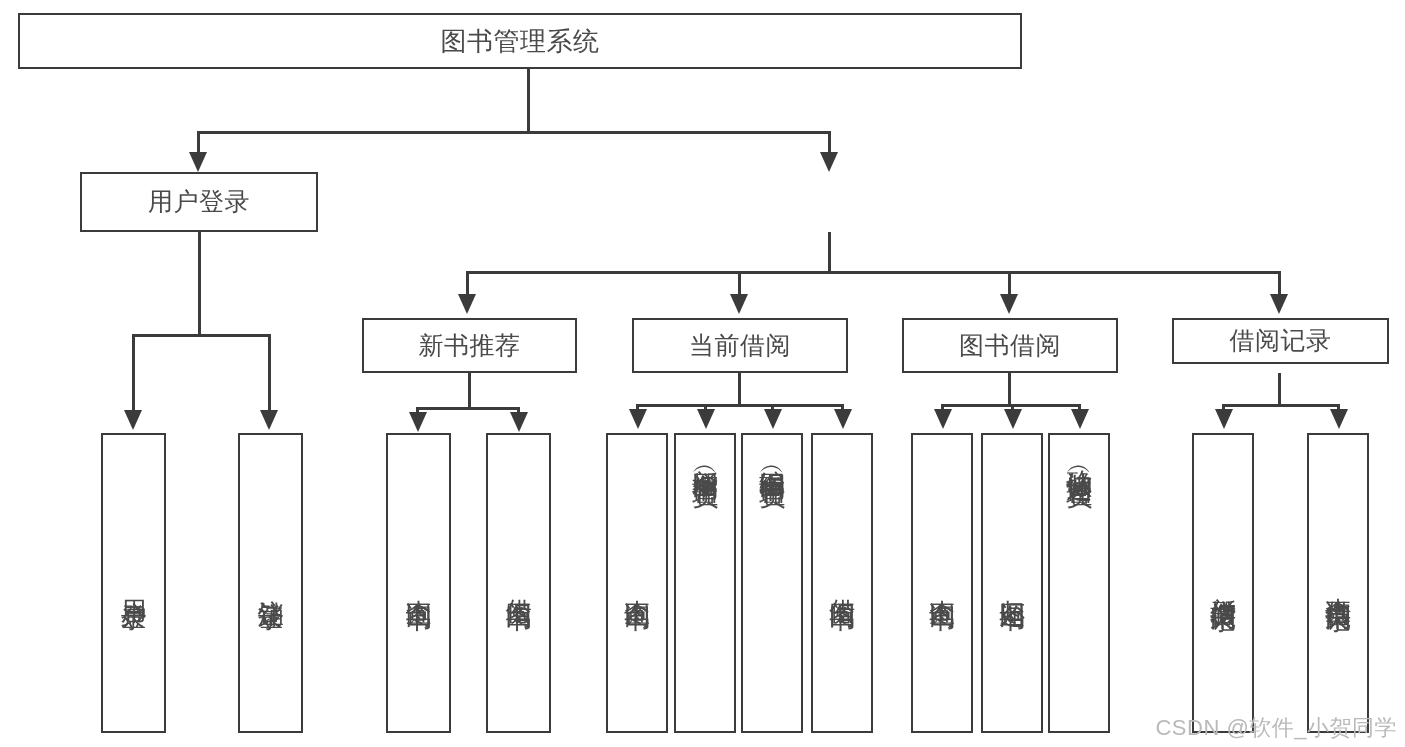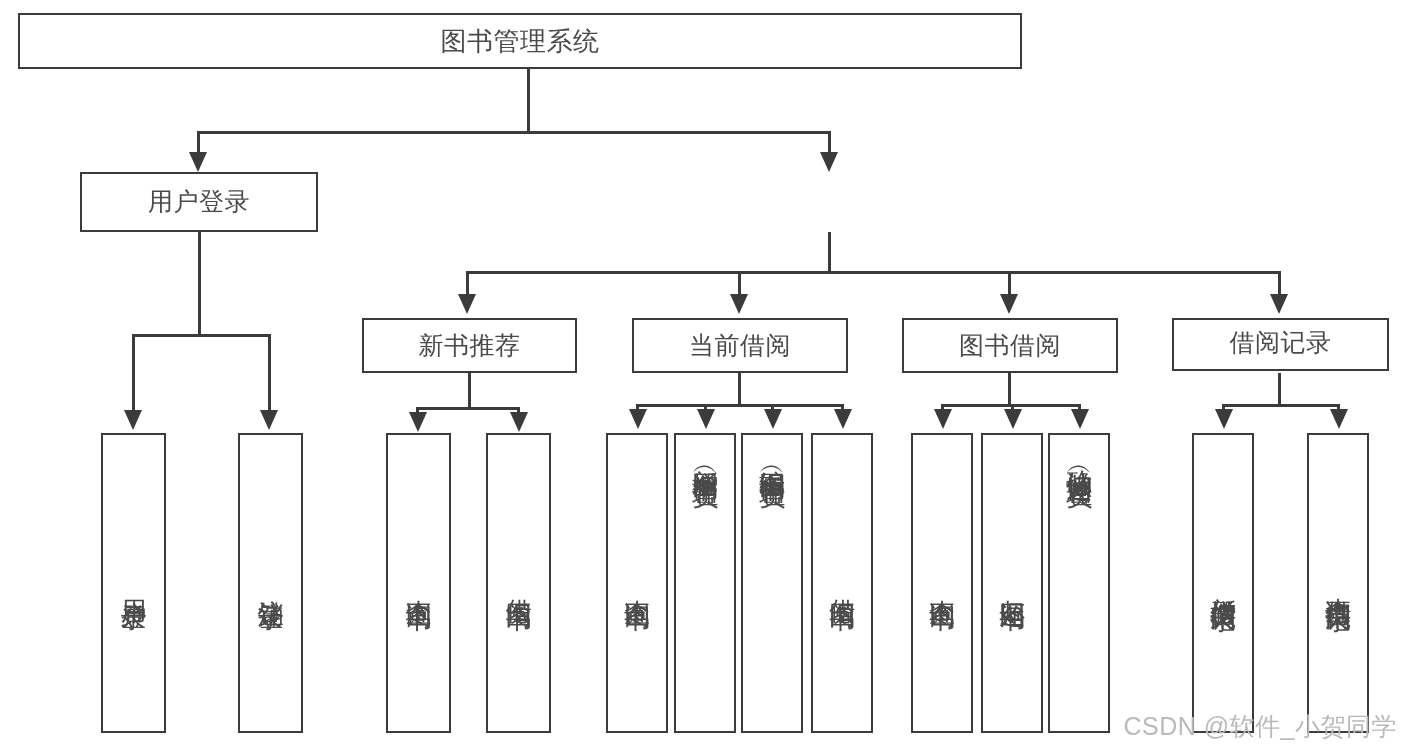--- a/index.html
+++ b/index.html
@@ -78,21 +78,21 @@
     border-left: 9px solid transparent;
     border-right: 9px solid transparent;
     border-top: 20px solid #3b3b3b;
   }
 
   
   #watermark {
     position: absolute;
     right: 8px;
     bottom: 4px;
-    font-size: 25px;
+    font-size: 22px;
     color: #b9b9b9;
     letter-spacing: 0.5px;
     white-space: nowrap;
     user-select: none;
   }
 </style>
 </head>
 <body>
 
 <div id="canvas">
@@ -135,21 +135,21 @@
 
   <div class="node horiz" style="left:362px; top:318px; width:215px; height:55px;">
     <span class="label">新书推荐</span>
   </div>
   <div class="node horiz" style="left:632px; top:318px; width:216px; height:55px;">
     <span class="label">当前借阅</span>
   </div>
   <div class="node horiz" style="left:902px; top:318px; width:216px; height:55px;">
     <span class="label">图书借阅</span>
   </div>
-  <div class="node horiz" style="left:1172px; top:318px; width:217px; height:53px;font-family:Liberation Mono, monospace;">
+  <div class="node horiz" style="left:1172px; top:318px; width:217px; height:46px;">
     <span class="label">借阅记录</span>
   </div>
 
   <div class="vline" style="left:468px; top:373px; width:3px; height:36px;"></div>
   <div class="hline" style="left:416px; top:407px; width:104px; height:3px;"></div>
   <div class="vline" style="left:416px; top:407px; width:3px; height:8px;"></div>
   <div class="arrow" style="left:409px; top:412px;"></div>
   <div class="vline" style="left:517px; top:407px; width:3px; height:8px;"></div>
   <div class="arrow" style="left:510px; top:412px;"></div>
 

